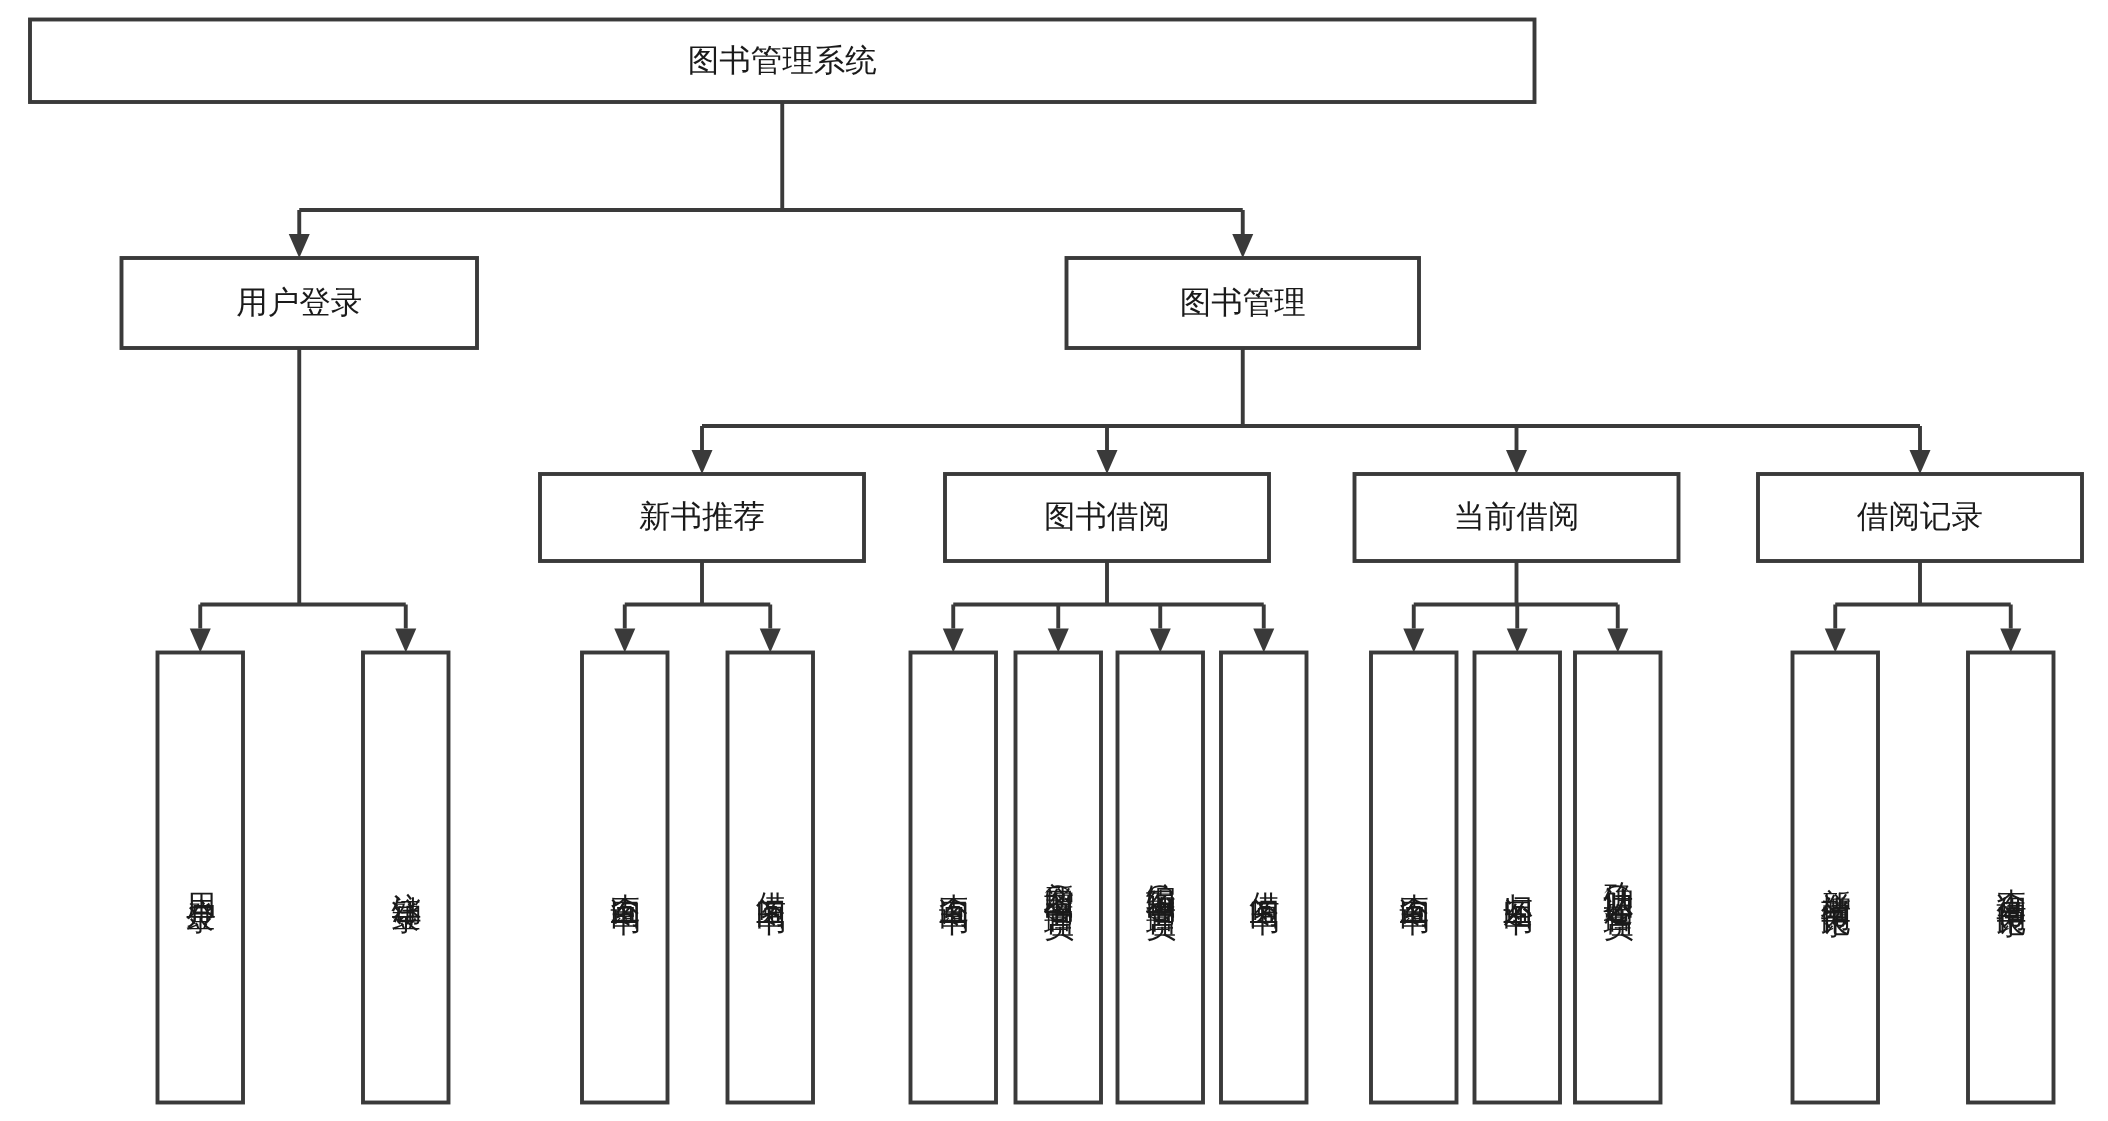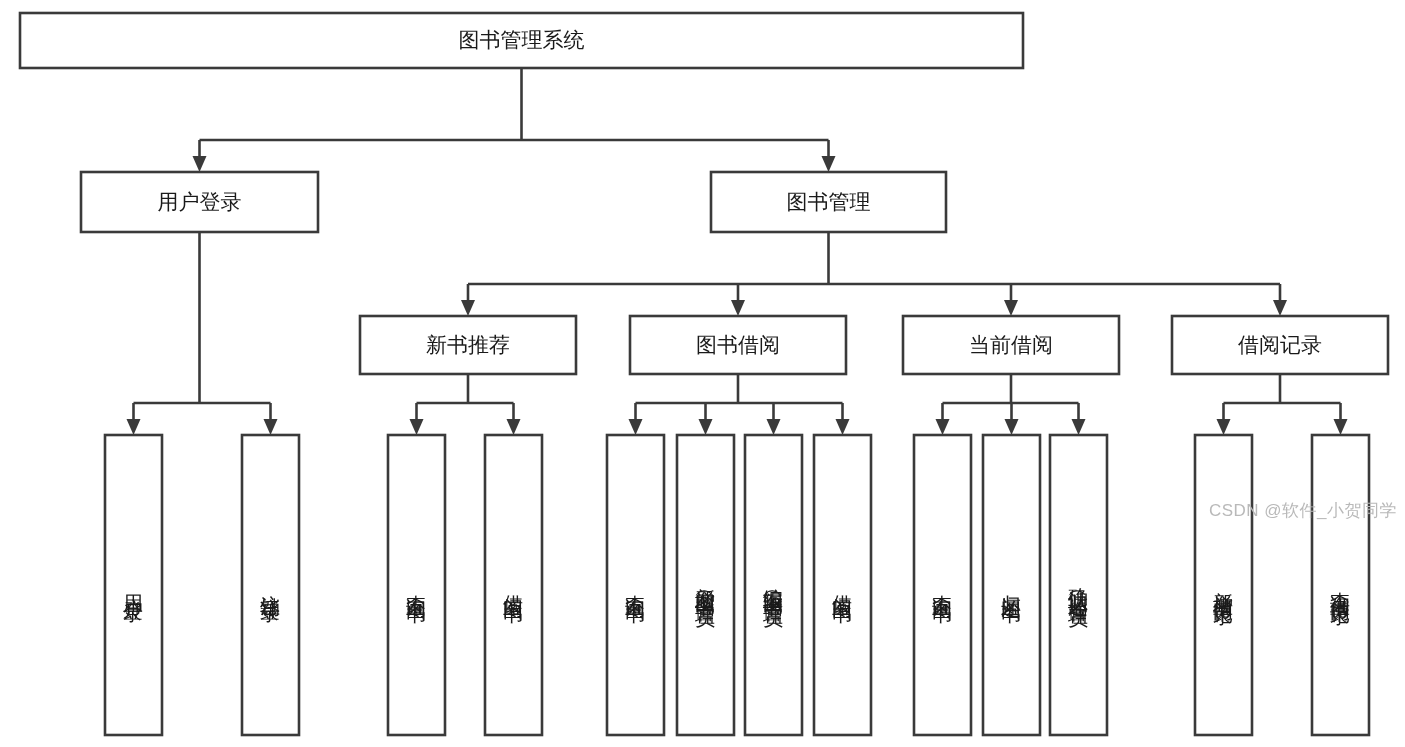--- a/index.html
+++ b/index.html
@@ -182,14 +182,13 @@
       <div class="node-label-v" style="left: 607px; top: 435px; width: 57px; height: 300px; display: flex; align-items: center; justify-content: center;">查询图书</div>
       <div class="node-label-v" style="left: 677px; top: 435px; width: 57px; height: 300px; display: flex; align-items: center; justify-content: center;">新增图书（管理员）</div>
       <div class="node-label-v" style="left: 745px; top: 435px; width: 57px; height: 300px; display: flex; align-items: center; justify-content: center;">编辑图书（管理员）</div>
       <div class="node-label-v" style="left: 814px; top: 435px; width: 57px; height: 300px; display: flex; align-items: center; justify-content: center;">借阅图书</div>
       <div class="node-label-v" style="left: 914px; top: 435px; width: 57px; height: 300px; display: flex; align-items: center; justify-content: center;">查询图书</div>
       <div class="node-label-v" style="left: 983px; top: 435px; width: 57px; height: 300px; display: flex; align-items: center; justify-content: center;">归还图书</div>
       <div class="node-label-v" style="left: 1050px; top: 435px; width: 57px; height: 300px; display: flex; align-items: center; justify-content: center;">确认归还（管理员）</div>
       <div class="node-label-v" style="left: 1195px; top: 435px; width: 57px; height: 300px; display: flex; align-items: center; justify-content: center;">新增借阅记录</div>
       <div class="node-label-v" style="left: 1312px; top: 435px; width: 57px; height: 300px; display: flex; align-items: center; justify-content: center;">查询借阅记录</div>
     </div>
-  <div class="watermark">CSDN @软件_小贺同学</div>
 </div>
 
 </body></html>

